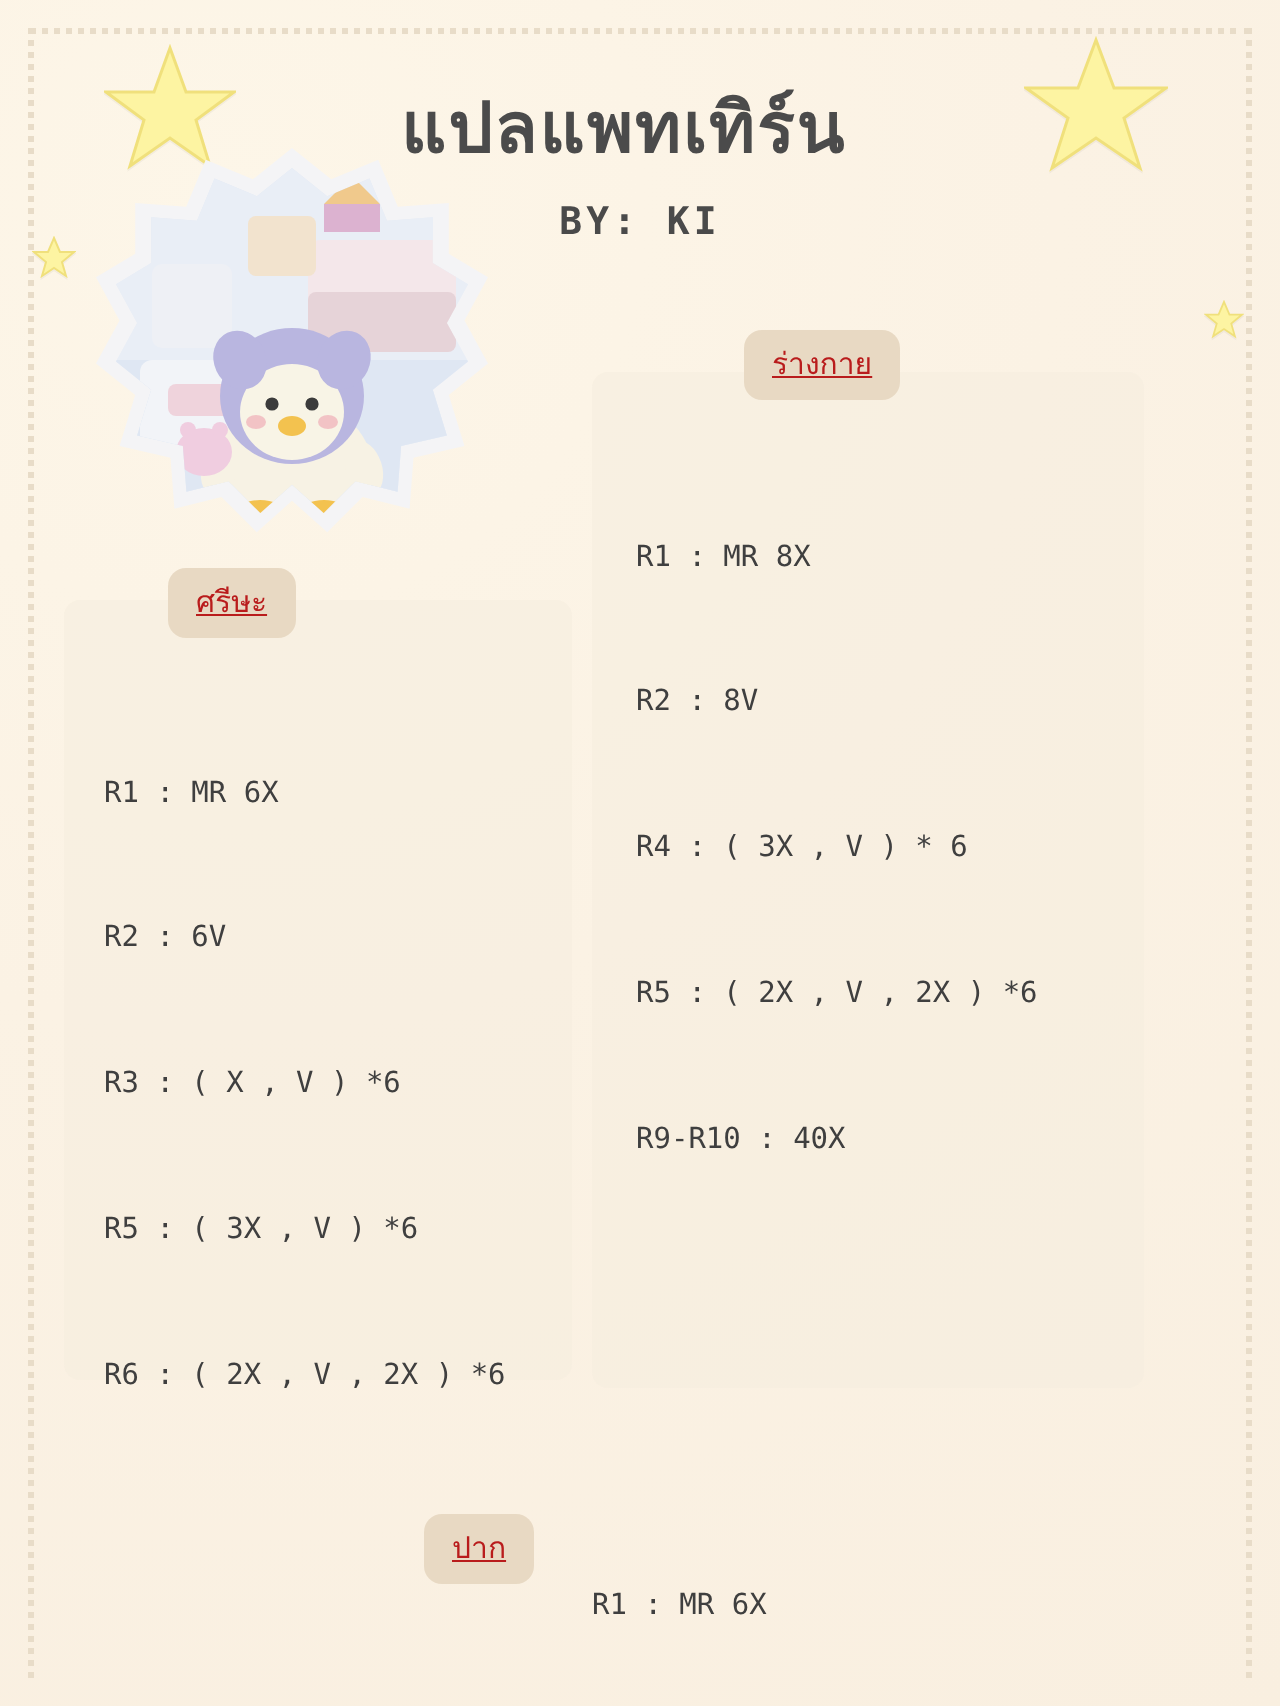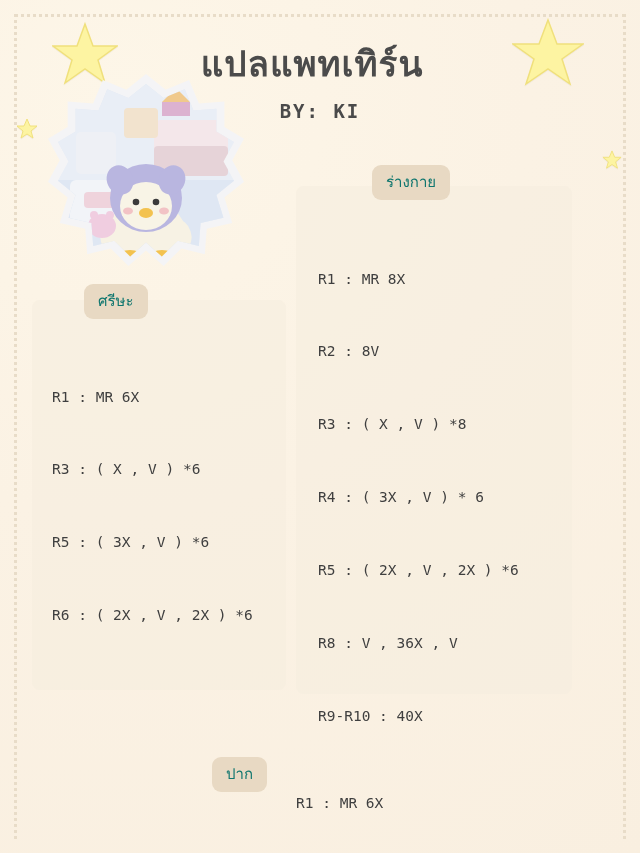--- a/index.html
+++ b/index.html
@@ -112,23 +112,24 @@
   }
 
   
   .chip {
     position: absolute;
     background: #e8d9c3;
     border-radius: 9px;
     padding: 5px 14px 6px 14px;
     font-family: "DejaVu Sans", sans-serif;
     font-size: 15px;
-    color: #0f766e;
+    color: #b91c1c;
     white-space: nowrap;
     z-index: 5;
+    text-decoration: underline;
   }
 
   
   .panel {
     position: absolute;
     background: rgba(246, 237, 223, 0.62);
     border-radius: 8px;
   }
   .panel.plain { background: transparent; }
 
@@ -209,44 +210,43 @@
         <circle cx="36" cy="131" r="4" fill="#f0cde0"></circle>
         <circle cx="52" cy="131" r="4" fill="#f0cde0"></circle>
       </svg>
     </div>
   </div>
 
   <div class="chip" style="left:84px; top:284px;">ศรีษะ</div>
   <div class="panel" style="left:32px; top:300px; width:254px; height:390px;">
     <div class="lines" style="position:absolute; left:20px; top:36px;">
       <div>R1 : MR 6X</div>
+      <div>R2 : 6V</div>
       <div>R3 : ( X , V ) *6</div>
       <div>R5 : ( 3X , V ) *6</div>
       <div>R6 : ( 2X , V , 2X ) *6</div>
       
       
       
       
       
       
       
       
       
     </div>
   </div>
 
   <div class="chip" style="left:372px; top:165px;">ร่างกาย</div>
   <div class="panel" style="left:296px; top:186px; width:276px; height:508px;">
     <div class="lines" style="position:absolute; left:22px; top:32px;">
       <div>R1 : MR 8X</div>
       <div>R2 : 8V</div>
-      <div>R3 : ( X , V ) *8</div>
       <div>R4 : ( 3X , V ) * 6</div>
       <div>R5 : ( 2X , V , 2X ) *6</div>
-      <div>R8 : V , 36X , V</div>
       <div>R9-R10 : 40X</div>
       
       
       
       
       
       
       
       
       

